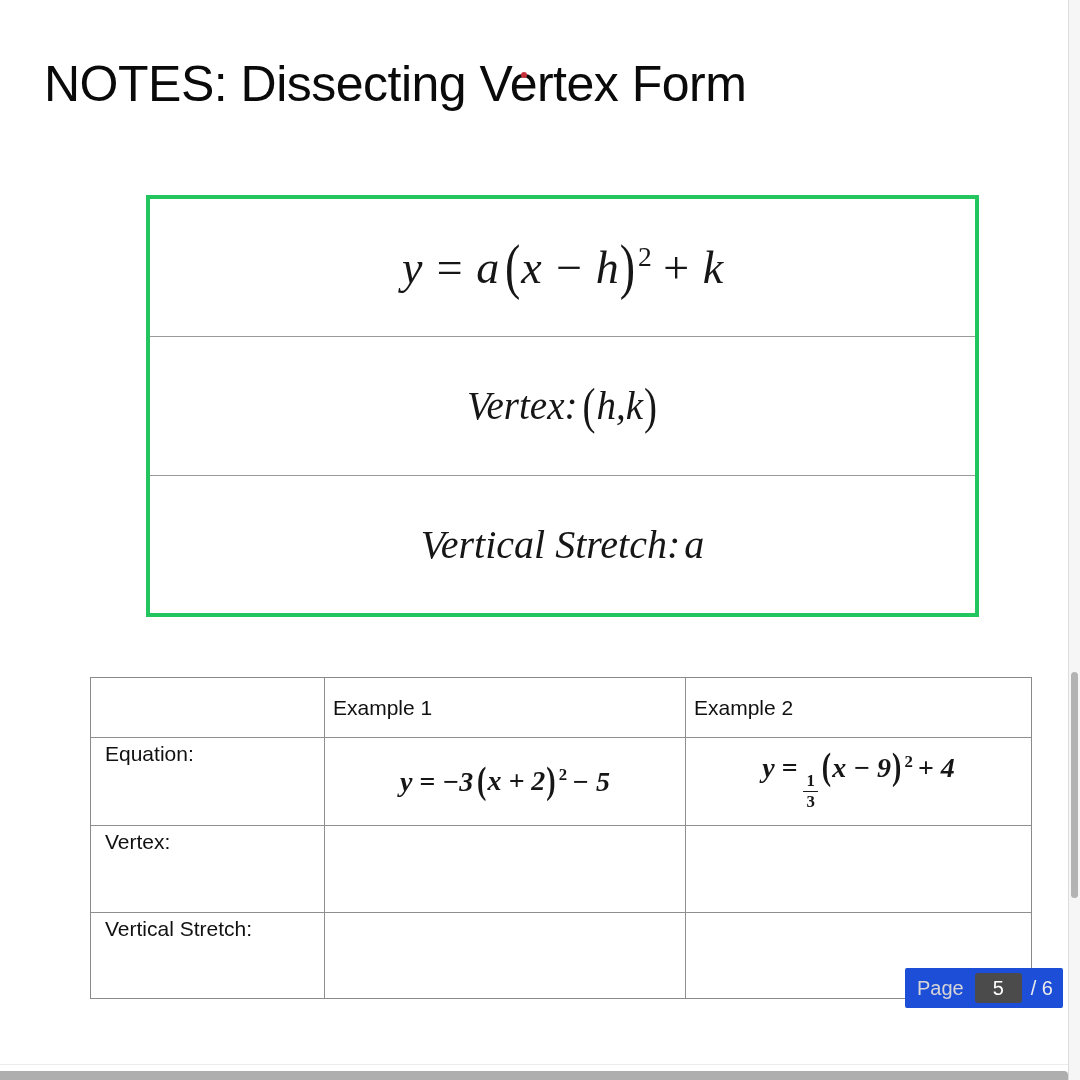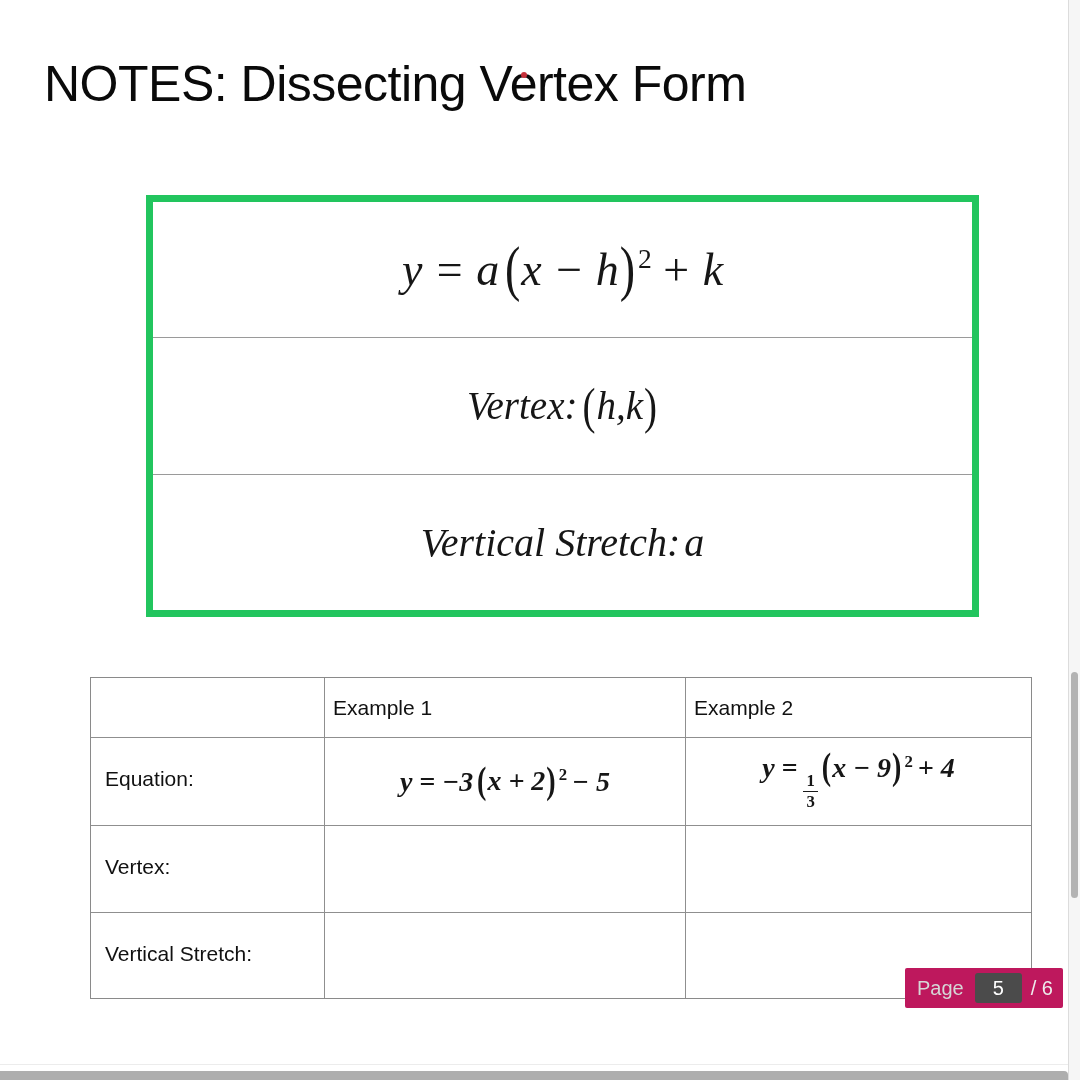--- a/index.html
+++ b/index.html
@@ -41,21 +41,21 @@
     display:inline-flex; flex-direction:column; align-items:center;
     font-style:normal; font-size:0.60em; line-height:1.08;
     vertical-align:-0.55em; margin:0 0.18em;
   }
   .math .m-frac .num { border-bottom:1.5px solid #1a1a1a; padding:0 3px 1px; }
   .math .m-frac .den { padding-top:1px; }
 
   
   .summary-table {
     position:absolute; left:146px; top:195px; width:833px; height:422px;
-    border:7px solid #22c55e; box-sizing:border-box;
+    border:4px solid #22c55e; box-sizing:border-box;
     display:flex; flex-direction:column; background:#fff;
   }
   .s-row {
     flex:1; display:flex; align-items:center; justify-content:center;
     box-sizing:border-box;
   }
   .s-row + .s-row { border-top:1px solid #9a9a9a; }
   .f-main   { font-size:46px; }
   .f-vertex { font-size:39px; }
   .f-stretch{ font-size:40px; }
@@ -66,28 +66,28 @@
     border:1px solid #8a8a8a; box-sizing:border-box; background:#fff;
     display:grid;
     grid-template-columns:233px 361px 1fr;
     grid-template-rows:59px 88px 87px 1fr;
   }
   .cell { box-sizing:border-box; }
   .cell.bl { border-left:1px solid #8f8f8f; }
   .cell.bt { border-top:1px solid #8f8f8f; }
   .cell.header { display:flex; align-items:center; padding-left:8px;
                  font-size:21px; color:#111; }
-  .cell.rowlabel { padding:29px 0 0 14px; font-size:21px; color:#111; }
+  .cell.rowlabel { padding:4px 0 0 14px; font-size:21px; color:#111; }
   .cell.eq { display:flex; align-items:center; justify-content:center; }
   .cell.eq .math { font-size:28px;font-weight:bold; }
 
   
   .page-badge {
     position:absolute; left:905px; top:968px; width:158px; height:40px;
-    background:#be185d; border-radius:2px;
+    background:#1d4ed8; border-radius:2px;
     display:flex; align-items:center; padding:0 10px 0 12px;
     box-sizing:border-box; font-size:20px;
   }
   .page-badge .pg-label { color:#d6d6d6; }
   .page-badge .pg-box {
     width:56px; height:30px; margin-left:11px; border-radius:3px;
     background:#4b4b4b; color:#ffffff;
     display:flex; align-items:center; justify-content:center;
     font-size:20px;
   }

